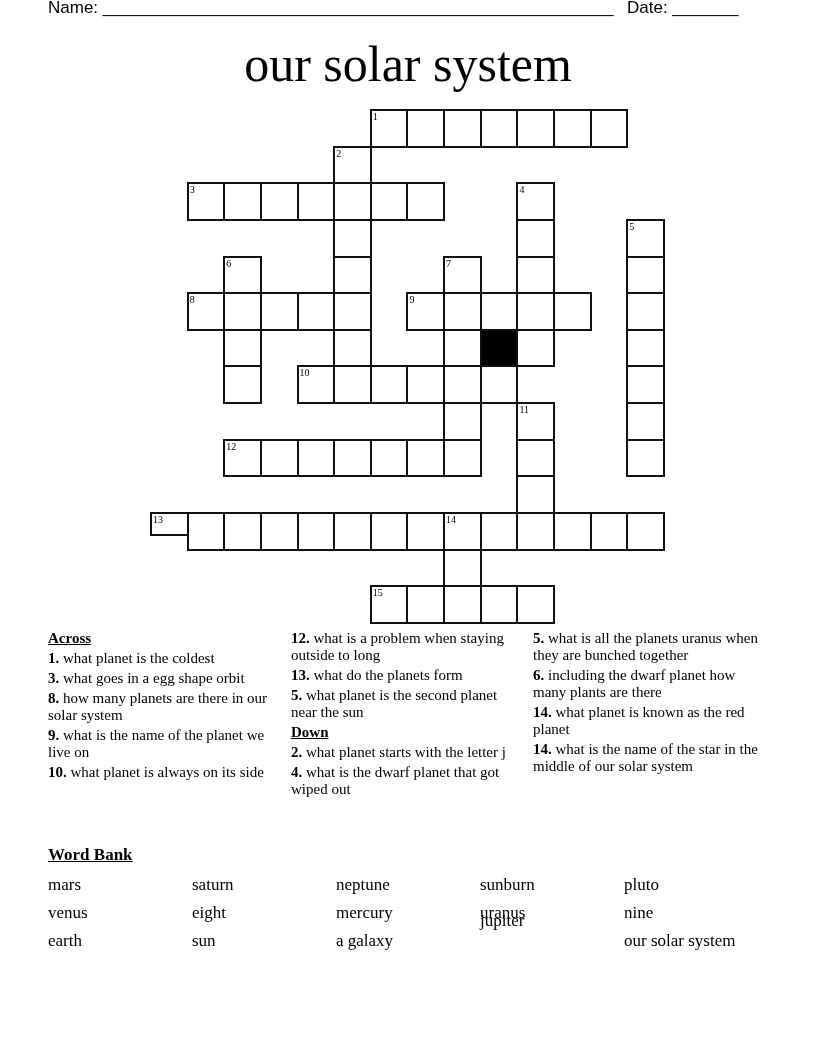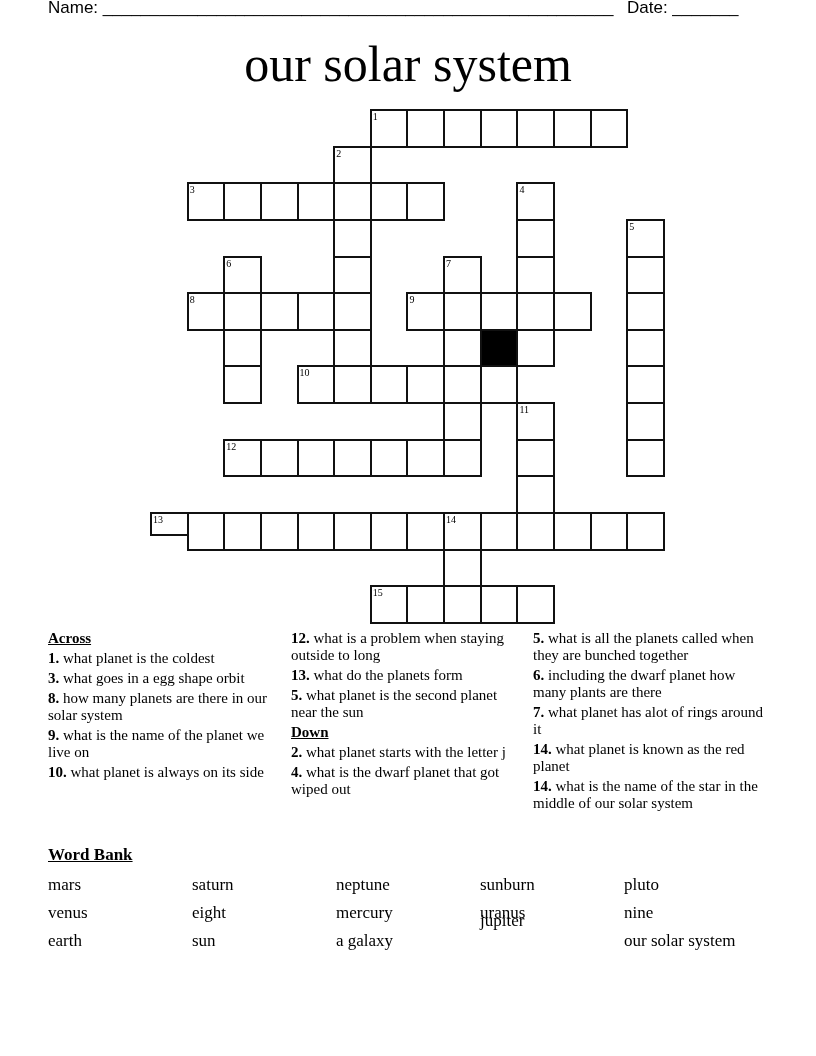--- a/index.html
+++ b/index.html
@@ -157,23 +157,22 @@
 <div class="clues col2">
   <div class="clue"><b>12.</b> <span>what is a problem when staying outside to long</span></div>
   <div class="clue"><b>13.</b> <span>what do the planets form</span></div>
   <div class="clue"><b>5.</b> <span>what planet is the second planet near the sun</span></div>
   <div class="sec-head">Down</div>
   <div class="clue"><b>2.</b> <span>what planet starts with the letter j</span></div>
   <div class="clue"><b>4.</b> <span>what is the dwarf planet that got wiped out</span></div>
 </div>
 
 <div class="clues col3">
-  <div class="clue"><b>5.</b> <span>what is all the planets called when they are bunched together</span></div>
+  <div class="clue"><b>5.</b> <span>what is all the planets uranus when they are bunched together</span></div>
   <div class="clue"><b>6.</b> <span>including the dwarf planet how many plants are there</span></div>
-  <div class="clue"><b>7.</b> <span>what planet has alot of rings around it</span></div>
   <div class="clue"><b>14.</b> <span>what planet is known as the red planet</span></div>
   <div class="clue"><b>14.</b> <span>what is the name of the star in the middle of our solar system</span></div>
 </div>
 
 <div class="wb-head">Word Bank</div>
 
 <div class="wb-item" style="left:48px;top:875px">mars</div>
 <div class="wb-item" style="left:192px;top:875px">saturn</div>
 <div class="wb-item" style="left:336px;top:875px">neptune</div>
 <div class="wb-item" style="left:480px;top:875px">sunburn</div>

